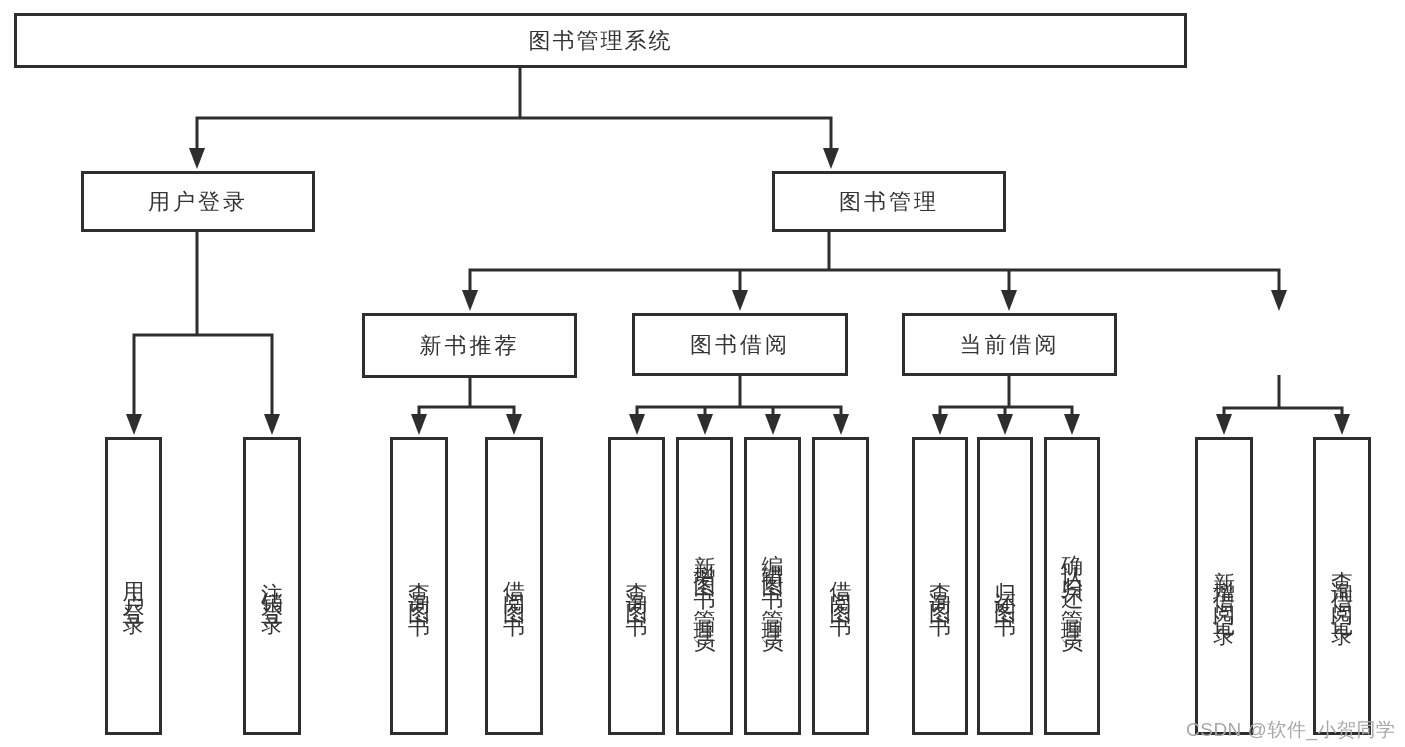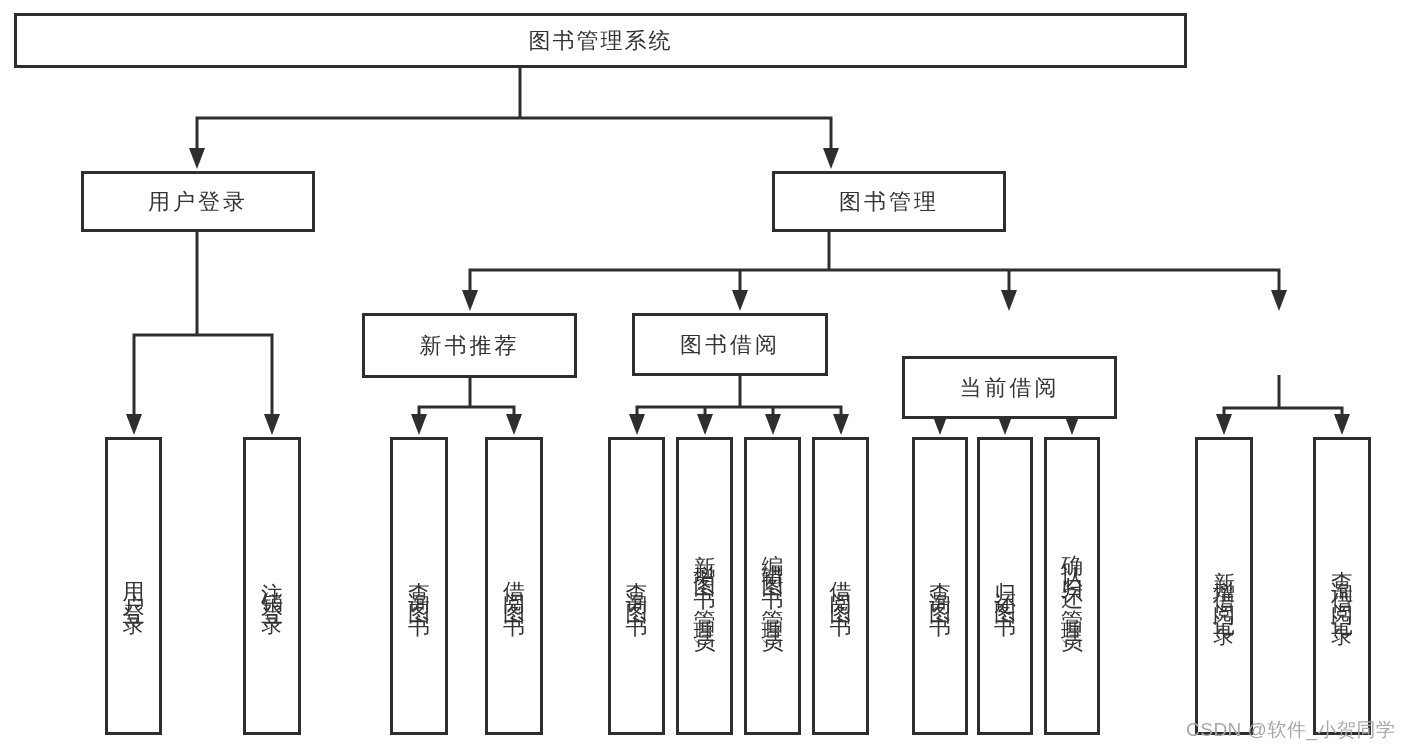--- a/index.html
+++ b/index.html
@@ -97,22 +97,22 @@
       <polygon points="1334,414 1350,414 1342,435"></polygon>
     </g>
   </svg>
 
   <div class="node root" style="left:14px; top:13px; width:1173px; height:55px;">图书管理系统</div>
 
   <div class="node" style="left:81px; top:171px; width:234px; height:61px;">用户登录</div>
   <div class="node" style="left:736px; top:171px; width:234px; height:61px;margin-left:36px;">图书管理</div>
 
   <div class="node" style="left:362px; top:313px; width:215px; height:65px;">新书推荐</div>
-  <div class="node" style="left:632px; top:313px; width:196px; height:63px;">图书借阅</div>
-  <div class="node" style="left:902px; top:313px; width:215px; height:63px;margin-top:43px;">当前借阅</div>
+  <div class="node" style="left:632px; top:313px; width:216px; height:63px;">图书借阅</div>
+  <div class="node" style="left:902px; top:313px; width:215px; height:63px;">当前借阅</div>
 
   <div class="node v" style="left:105px; top:437px; width:57px; height:298px;">用户登录</div>
   <div class="node v" style="left:243px; top:437px; width:58px; height:298px;">注销登录</div>
 
   <div class="node v" style="left:390px; top:437px; width:58px; height:298px;">查询图书</div>
   <div class="node v" style="left:485px; top:437px; width:58px; height:298px;">借阅图书</div>
 
   <div class="node v" style="left:608px; top:437px; width:57px; height:298px;">查询图书</div>
   <div class="node v" style="left:676px; top:437px; width:57px; height:298px;">新增图书（管理员）</div>
   <div class="node v" style="left:744px; top:437px; width:57px; height:298px;">编辑图书（管理员）</div>

